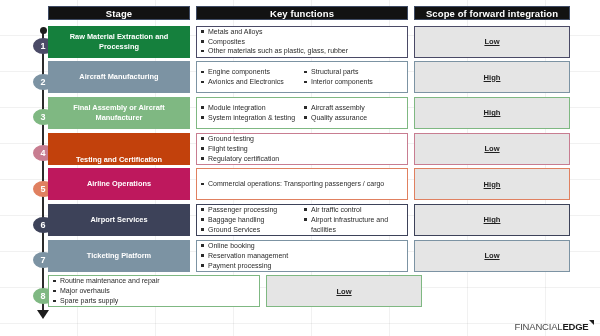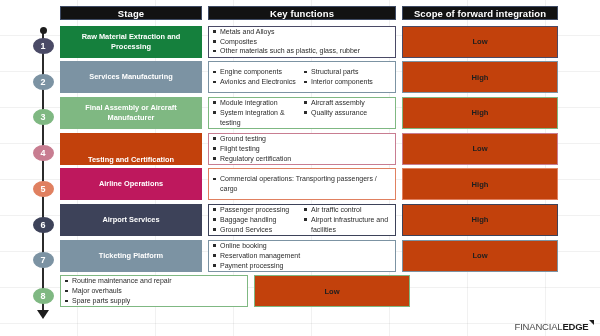--- a/index.html
+++ b/index.html
@@ -28,24 +28,24 @@
   #tl-dot{position:absolute;left:6.5px;top:3px;width:7px;height:7px;border-radius:50%;background:#1d1d1d;}
   #tl-arrow{position:absolute;left:3.5px;top:286px;width:0;height:0;
     border-left:6.5px solid transparent;border-right:6.5px solid transparent;border-top:9px solid #1d1d1d;}
   .tl-node{
     position:absolute;left:-0.5px;width:21px;height:16px;border-radius:50%;
     display:flex;align-items:center;justify-content:center;
     color:#ffffff;font-size:9px;font-weight:bold;letter-spacing:.2px;
   }
 
   
-  #table{position:absolute;left:60px;top:6px;width:534px;}
+  #table{position:absolute;left:48px;top:6px;width:534px;}
   .row{display:flex;gap:6px;}
   .c1{width:142px;}
-  .c2{width:188px;}
+  .c2{width:212px;}
   .c3{width:156px;}
 
   
   .hdr{
     height:14px;background:#121212;border:1.6px solid #3e4a63;
     display:flex;align-items:center;justify-content:center;
     color:#ffffff;font-size:9.5px;font-weight:bold;letter-spacing:.1px;
     box-sizing:border-box;
   }
   .hdr-row{margin-bottom:5.5px;}
@@ -67,23 +67,23 @@
   .fcol.full{flex:1 1 100%;}
   .fitem{
     font-size:7px;color:#2b2b2b;line-height:1.42;
     padding-left:7px;position:relative;white-space:normal;
   }
   .fitem:before{
     content:"";position:absolute;left:0;top:3.4px;
     width:2.6px;height:2.6px;background:#2b2b2b;
   }
   .scope{
-    box-sizing:border-box;height:32px;background:#c2410c;border:1px solid #888;
+    box-sizing:border-box;height:32px;background:#e5e5e5;border:1px solid #888;
     display:flex;align-items:center;justify-content:center;
-    font-size:7.6px;font-weight:bold;color:#1f1f1f;
+    font-size:7.6px;font-weight:bold;color:#1f1f1f;text-decoration:underline;
   }
 
   
   #logo{
     position:absolute;right:6px;bottom:4px;
     display:flex;align-items:flex-start;
     font-size:9.5px;color:#4a4a4a;letter-spacing:-0.2px;
   }
   #logo-financial{font-weight:normal;}
   #logo-edge{font-weight:bold;color:#1b1b1b;}
@@ -149,21 +149,21 @@
                 <div class="fitem">Other materials such as plastic, glass, rubber</div>
               </div>
             </div>
           </div>
           <div class="scope c3" style="border-color: rgb(74, 74, 102);">
             <span>Low</span>
           </div>
         </div>
         <div class="row body-row">
           <div class="stage c1" style="background: rgb(124, 147, 163);">
-            <span>Services Manufacturing</span>
+            <span>Aircraft Manufacturing</span>
           </div>
           <div class="funcs c2" style="border-color: rgb(124, 147, 163);">
             <div class="fcols">
               <div class="fcol">
                 <div class="fitem">Engine components</div>
                 <div class="fitem">Avionics and Electronics</div>
               </div>
               <div class="fcol">
                 <div class="fitem">Structural parts</div>
                 <div class="fitem">Interior components</div>

